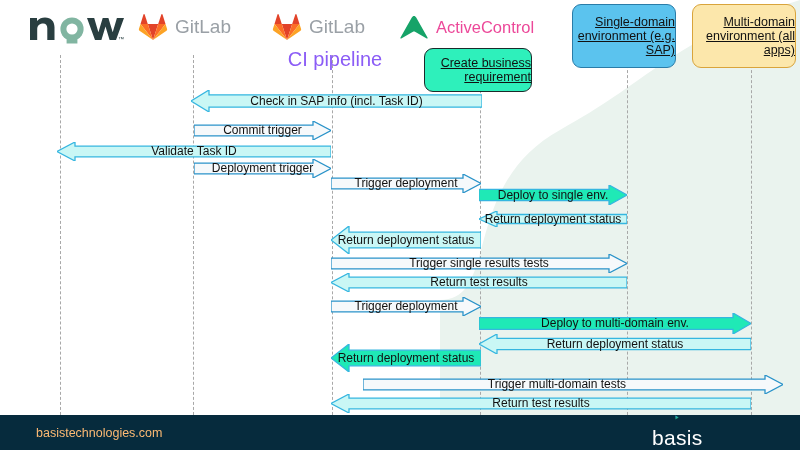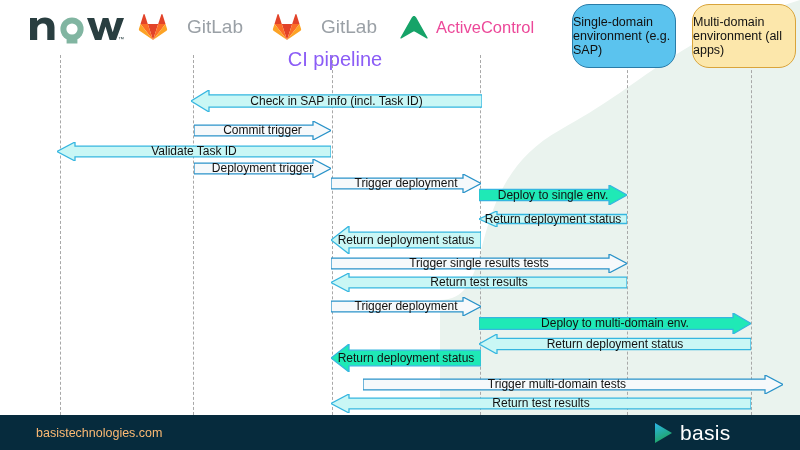--- a/index.html
+++ b/index.html
@@ -22,28 +22,28 @@
   .lifeline{position:absolute;top:55px;height:365px;width:0;
     border-left:1.6px dashed #a8a8a8;z-index:1;}
 
   
   .hdr{position:absolute;z-index:5;display:flex;align-items:center;}
 
   
   .now-wrap{left:28px;top:10px;}
   .now-n,.now-w{fill:#293e40;}
   
-  .gl-txt{color:#9aa0a6;font-size:19px;margin-left:19px;}
+  .gl-txt{color:#9aa0a6;font-size:19px;margin-left:7px;}
   
   .ac-txt{color:#ec4899;font-size:16.5px;margin-left:6px;}
 
   
-  .box{position:absolute;z-index:6;border-radius:17px;
+  .box{position:absolute;z-index:6;border-radius:9px;
     display:flex;align-items:center;justify-content:center;
-    text-align:left;line-height:1.12;color:#111;box-sizing:border-box;}
+    text-align:right;line-height:1.12;color:#111;box-sizing:border-box;text-decoration:underline;}
   .box-create{left:424px;top:48px;width:108px;height:44px;
     background:#2ef0bb;border:1.3px solid #1b2b2b;font-size:12.5px;}
   .box-single{left:572px;top:4px;width:104px;height:64px;
     background:#5bc3ee;border:1.5px solid #2a7ca8;font-size:12.5px;}
   .box-multi{left:692px;top:4px;width:104px;height:64px;
     background:#fce7ab;border:1.5px solid #d9a43b;font-size:12.5px;}
 
   .ci-label{position:absolute;left:280px;top:48px;width:110px;
     text-align:center;font-size:20px;color:#8b5cf6;line-height:1.1;z-index:6;}
 
@@ -54,21 +54,21 @@
     text-align:left;font-size:12px;color:#111;line-height:1.08;
     pointer-events:none;}
   .msg svg{display:block;}
 
   
   .footer{position:absolute;left:0;top:415px;width:800px;height:35px;
     background:#062b3d;z-index:10;}
   .footer-url{position:absolute;left:36px;top:0;height:35px;
     display:flex;align-items:center;color:#fdba74;font-size:12.5px;}
   .footer-logo{position:absolute;left:652px;top:0;height:35px;
-    display:flex;align-items:center;gap:6px;}
+    display:flex;align-items:center;gap:6px;flex-direction:column;}
   .footer-logo .basis-txt{color:#fff;font-size:21px;letter-spacing:.3px;}
 </style>
 </head>
 <body>
 
 <div id="stage">
 
   <div class="bg-blob"></div>
 
   <div id="lifelines">
@@ -119,20 +119,21 @@
 
   <div class="hdr" style="left:398px;top:14px;">
     <svg width="32" height="26" viewBox="0 0 32 26">
       <path fill="#16a368" d="M16,2 C17,2 17.6,2.6 18.2,3.6 L29.5,23.5 C29.9,24.3 29.4,24.8 28.7,24.4 L16.6,17.6 C16.2,17.4 15.8,17.4 15.4,17.6 L3.3,24.4 C2.6,24.8 2.1,24.3 2.5,23.5 L13.8,3.6 C14.4,2.6 15,2 16,2 Z"></path>
     </svg>
     <span class="ac-txt">ActiveControl</span>
   </div>
 
   <div class="ci-label">CI pipeline</div>
 
+  <div class="box box-create">Create business requirement</div>
   <div class="box box-single">Single-domain environment (e.g. SAP)</div>
   <div class="box box-multi">Multi-domain environment (all apps)</div>
 
   <div id="messages">
       <div class="msg" style="left: 191px; top: 90px; width: 291px; height: 22px;">
         <svg width="291" height="22" viewBox="0 0 291 22">
           <path d="M291,4.84 L18,4.84 L18,0 L0,11 L18,22 L18,17.16 L291,17.16 Z" fill="#c9f7f5" stroke="#35b6e0" stroke-width="1.3" stroke-linejoin="miter"></path>
         </svg>
         <div class="lbl">Check in SAP info (incl. Task ID)</div>
       </div>

